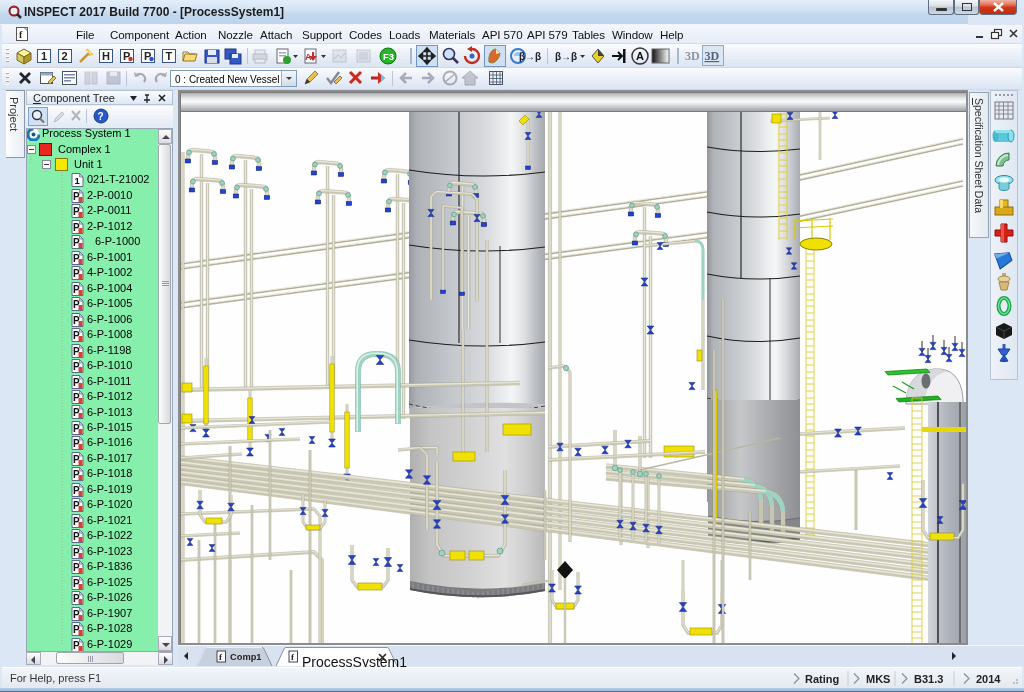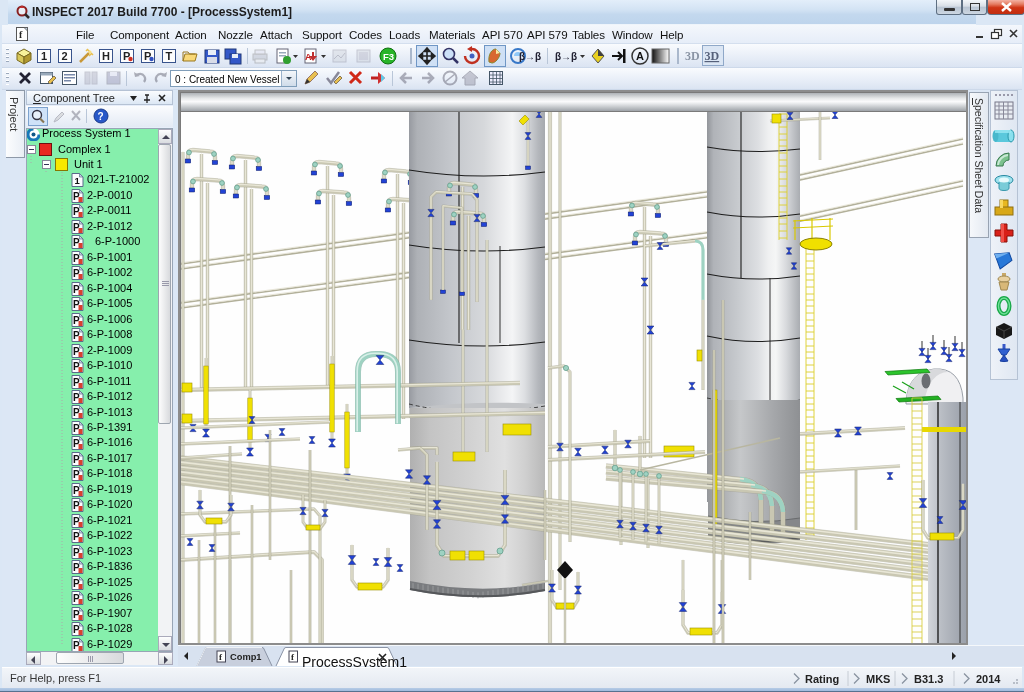--- a/index.html
+++ b/index.html
@@ -1,21 +1,21 @@
 <!DOCTYPE html>
 <html><head>
 <meta charset="utf-8">
 <style>
   * { margin:0; padding:0; box-sizing:border-box; }
   html,body { width:1024px; height:692px; overflow:hidden; }
   body { font-family:"Liberation Sans", sans-serif; position:relative; background:#dbe7f5; }
   .abs { position:absolute; }
 
   
-  #titlebar { left:8px; top:0; width:968px; height:25px;
+  #titlebar { left:0; top:0; width:968px; height:25px;
     background:linear-gradient(#e3eefa 0%, #d3e3f4 40%, #c3d8ee 60%, #bed4ec 100%);
     border-bottom:1px solid #eef4fb;text-decoration:underline; }
   #titlebar .ttext { position:absolute; left:24px; top:5px; font-size:12px; color:#1c1c1c; font-weight:bold; }
   
   .winbtns { position:absolute; left:928px; top:0px; height:15px; }
   .wbtn { position:absolute; top:0; height:15px; border:1px solid #5e6f82; border-top:none;
     background:linear-gradient(#f4f7fa, #d7dee6 45%, #b8c4d2 50%, #cdd7e2); }
   .wbtn.min { left:0; width:26px; border-radius:0 0 3px 3px; }
   .wbtn.max { left:26px; width:25px; border-radius:0 0 3px 3px; }
   .wbtn.cls { left:51px; width:38px; border-radius:0 0 4px 4px;
@@ -503,21 +503,21 @@
           <text x="2" y="11" font-size="10" font-weight="bold" fill="#111">P</text>
           <rect x="7.5" y="8" width="4" height="5" fill="#d84030"></rect>
         </svg>
       <div class="trow" style="left:60px;top:121.8px">6-P-1001</div>
       <svg class="abs" style="left:44px;top:137.23000000000002px" width="13" height="14">
           <path d="M1 .5 h7.5 l3.5 3.5 v9.5 h-11 z" fill="#fbfcfe" stroke="#5a6a8a"></path>
           <path d="M8.5 .5 l3.5 3.5 h-3.5 z" fill="#c8d4e4" stroke="#5a6a8a" stroke-width="0.7"></path>
           <text x="2" y="11" font-size="10" font-weight="bold" fill="#111">P</text>
           <rect x="7.5" y="8" width="4" height="5" fill="#d84030"></rect>
         </svg>
-      <div class="trow" style="left:60px;top:137.2px">6-P-1002</div>
+      <div class="trow" style="left:60px;top:137.2px">4-P-1002</div>
       <svg class="abs" style="left:44px;top:152.70000000000002px" width="13" height="14">
           <path d="M1 .5 h7.5 l3.5 3.5 v9.5 h-11 z" fill="#fbfcfe" stroke="#5a6a8a"></path>
           <path d="M8.5 .5 l3.5 3.5 h-3.5 z" fill="#c8d4e4" stroke="#5a6a8a" stroke-width="0.7"></path>
           <text x="2" y="11" font-size="10" font-weight="bold" fill="#111">P</text>
           <rect x="7.5" y="8" width="4" height="5" fill="#d84030"></rect>
         </svg>
       <div class="trow" style="left:60px;top:152.7px">6-P-1004</div>
       <svg class="abs" style="left:44px;top:168.17000000000002px" width="13" height="14">
           <path d="M1 .5 h7.5 l3.5 3.5 v9.5 h-11 z" fill="#fbfcfe" stroke="#5a6a8a"></path>
           <path d="M8.5 .5 l3.5 3.5 h-3.5 z" fill="#c8d4e4" stroke="#5a6a8a" stroke-width="0.7"></path>
@@ -538,21 +538,21 @@
           <text x="2" y="11" font-size="10" font-weight="bold" fill="#111">P</text>
           <rect x="7.5" y="8" width="4" height="5" fill="#d84030"></rect>
         </svg>
       <div class="trow" style="left:60px;top:199.1px">6-P-1008</div>
       <svg class="abs" style="left:44px;top:214.58px" width="13" height="14">
           <path d="M1 .5 h7.5 l3.5 3.5 v9.5 h-11 z" fill="#fbfcfe" stroke="#5a6a8a"></path>
           <path d="M8.5 .5 l3.5 3.5 h-3.5 z" fill="#c8d4e4" stroke="#5a6a8a" stroke-width="0.7"></path>
           <text x="2" y="11" font-size="10" font-weight="bold" fill="#111">P</text>
           <rect x="7.5" y="8" width="4" height="5" fill="#d84030"></rect>
         </svg>
-      <div class="trow" style="left:60px;top:214.6px">2-P-1009</div>
+      <div class="trow" style="left:60px;top:214.6px">6-P-1198</div>
       <svg class="abs" style="left:44px;top:230.05px" width="13" height="14">
           <path d="M1 .5 h7.5 l3.5 3.5 v9.5 h-11 z" fill="#fbfcfe" stroke="#5a6a8a"></path>
           <path d="M8.5 .5 l3.5 3.5 h-3.5 z" fill="#c8d4e4" stroke="#5a6a8a" stroke-width="0.7"></path>
           <text x="2" y="11" font-size="10" font-weight="bold" fill="#111">P</text>
           <rect x="7.5" y="8" width="4" height="5" fill="#d84030"></rect>
         </svg>
       <div class="trow" style="left:60px;top:230.1px">6-P-1010</div>
       <svg class="abs" style="left:44px;top:245.52px" width="13" height="14">
           <path d="M1 .5 h7.5 l3.5 3.5 v9.5 h-11 z" fill="#fbfcfe" stroke="#5a6a8a"></path>
           <path d="M8.5 .5 l3.5 3.5 h-3.5 z" fill="#c8d4e4" stroke="#5a6a8a" stroke-width="0.7"></path>
@@ -573,21 +573,21 @@
           <text x="2" y="11" font-size="10" font-weight="bold" fill="#111">P</text>
           <rect x="7.5" y="8" width="4" height="5" fill="#d84030"></rect>
         </svg>
       <div class="trow" style="left:60px;top:276.5px">6-P-1013</div>
       <svg class="abs" style="left:44px;top:291.93px" width="13" height="14">
           <path d="M1 .5 h7.5 l3.5 3.5 v9.5 h-11 z" fill="#fbfcfe" stroke="#5a6a8a"></path>
           <path d="M8.5 .5 l3.5 3.5 h-3.5 z" fill="#c8d4e4" stroke="#5a6a8a" stroke-width="0.7"></path>
           <text x="2" y="11" font-size="10" font-weight="bold" fill="#111">P</text>
           <rect x="7.5" y="8" width="4" height="5" fill="#d84030"></rect>
         </svg>
-      <div class="trow" style="left:60px;top:291.9px">6-P-1391</div>
+      <div class="trow" style="left:60px;top:291.9px">6-P-1015</div>
       <svg class="abs" style="left:44px;top:307.40000000000003px" width="13" height="14">
           <path d="M1 .5 h7.5 l3.5 3.5 v9.5 h-11 z" fill="#fbfcfe" stroke="#5a6a8a"></path>
           <path d="M8.5 .5 l3.5 3.5 h-3.5 z" fill="#c8d4e4" stroke="#5a6a8a" stroke-width="0.7"></path>
           <text x="2" y="11" font-size="10" font-weight="bold" fill="#111">P</text>
           <rect x="7.5" y="8" width="4" height="5" fill="#d84030"></rect>
         </svg>
       <div class="trow" style="left:60px;top:307.4px">6-P-1016</div>
       <svg class="abs" style="left:44px;top:322.87px" width="13" height="14">
           <path d="M1 .5 h7.5 l3.5 3.5 v9.5 h-11 z" fill="#fbfcfe" stroke="#5a6a8a"></path>
           <path d="M8.5 .5 l3.5 3.5 h-3.5 z" fill="#c8d4e4" stroke="#5a6a8a" stroke-width="0.7"></path>

